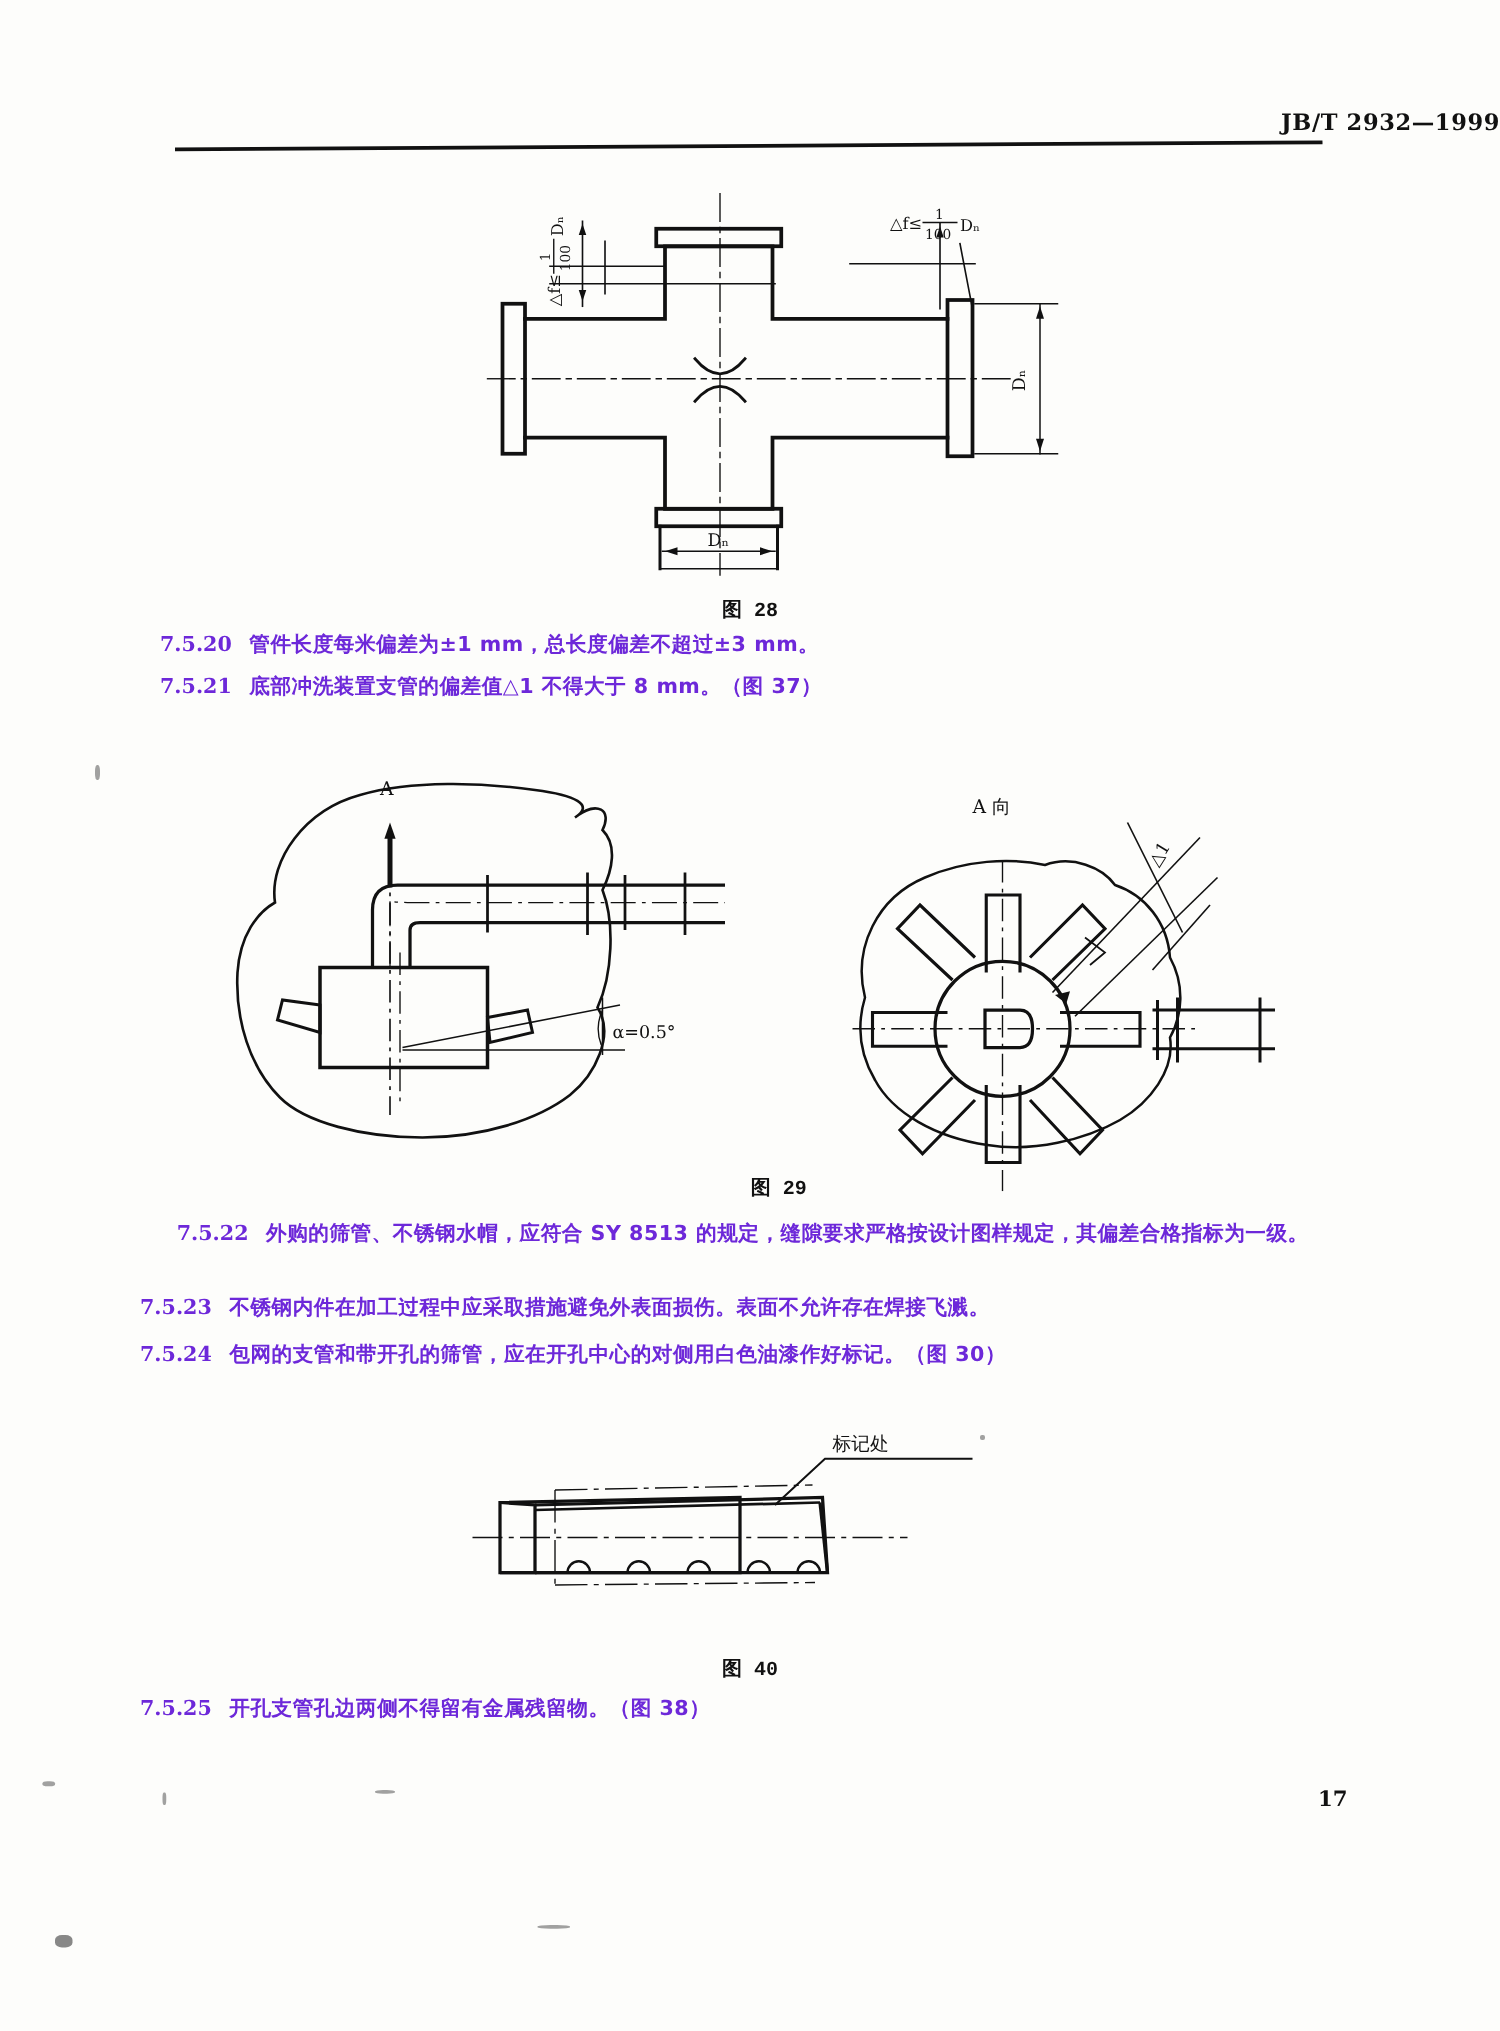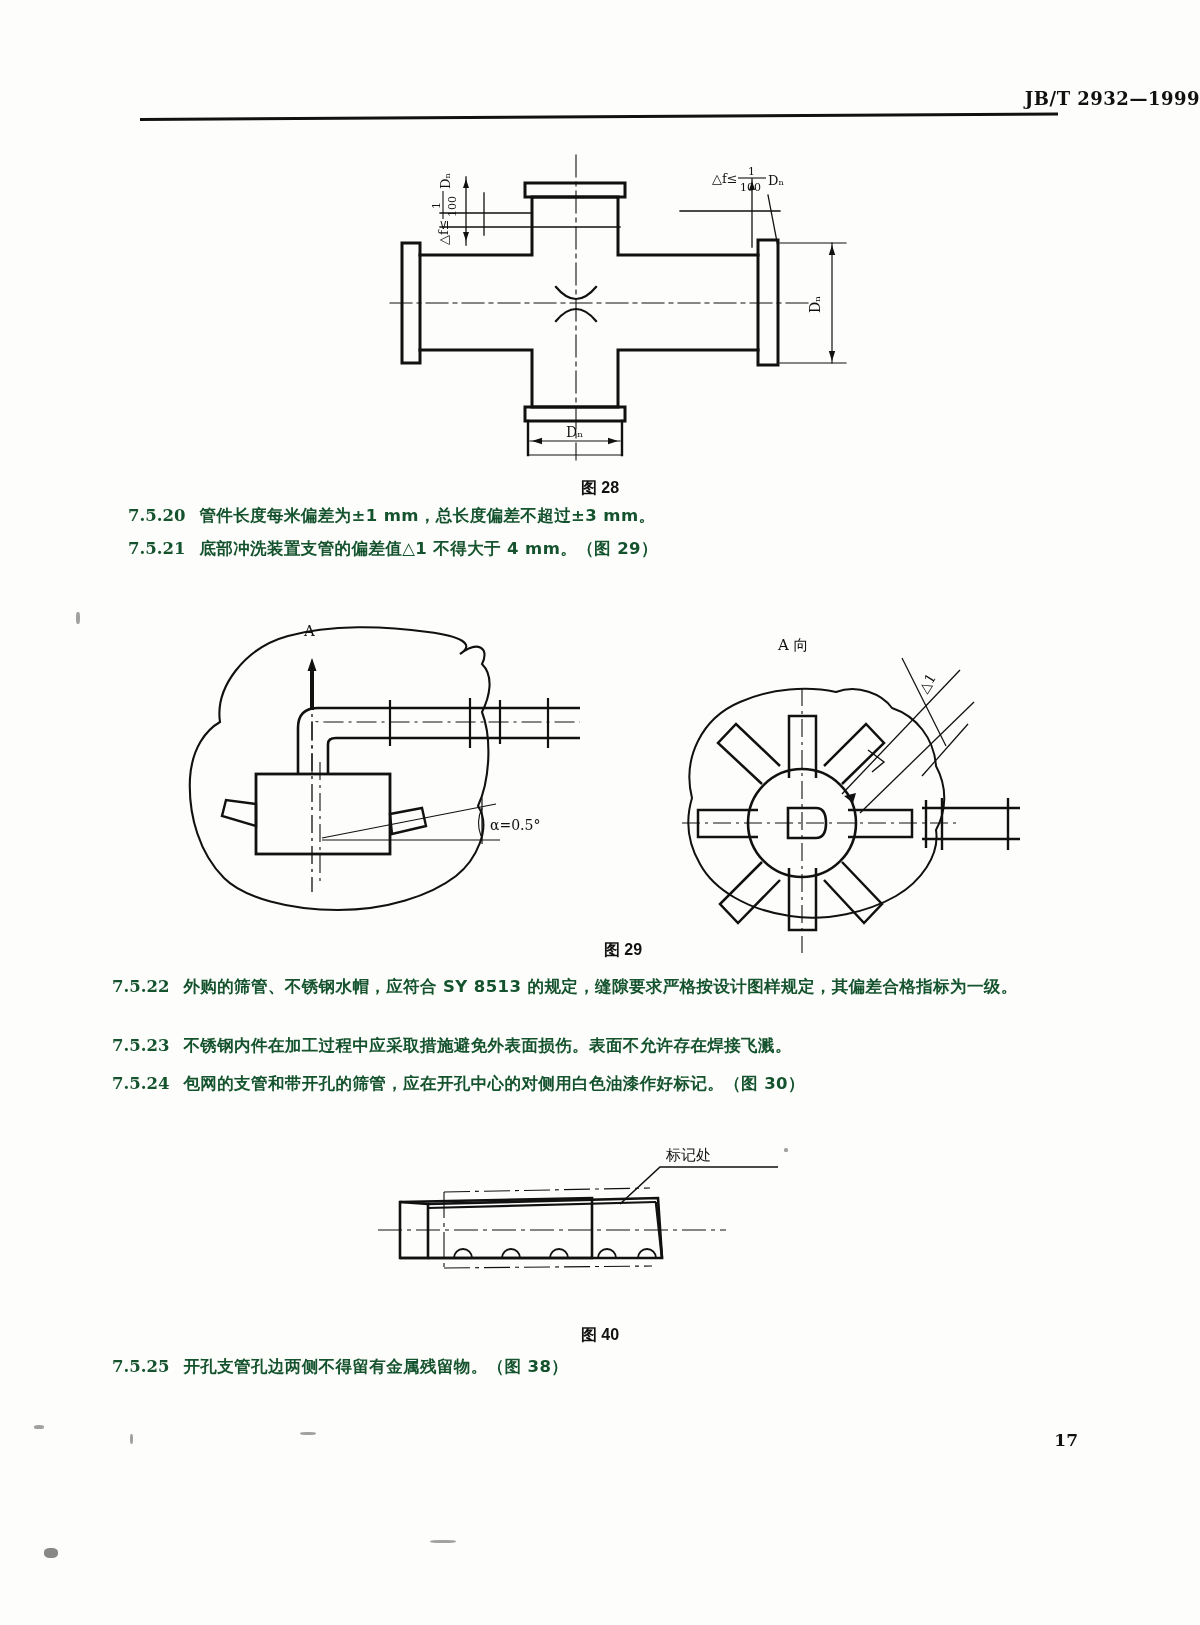--- a/index.html
+++ b/index.html
@@ -24,31 +24,32 @@
     position:absolute;left:140px;top:118px;width:918px;height:3px;
     background:#111;
     transform:rotate(-0.35deg);transform-origin:left center;
   }
 
   
   .para{
     position:absolute;
     font-family:"DejaVu Sans","Liberation Sans",sans-serif;
     font-size:16.5px;
-    color:#14532d;
+    color:#6d28d9;
     white-space:nowrap;
     letter-spacing:.4px;
+    text-align:right;
   }
   .para .num{font-weight:bold;font-family:"DejaVu Serif","Liberation Serif",serif;letter-spacing:0;}
   .para .txt{margin-left:14px;font-weight:600;}
   .para.wrap{white-space:normal;width:935px;line-height:30px;}
   .figcap{
     position:absolute;left:0;right:0;text-align:center;
     font-size:16px;font-weight:600;
-    font-family:Liberation Sans, sans-serif;
+    font-family:Liberation Mono, monospace;
   }
   .pageno{
     position:absolute;right:122px;top:1430px;
     font-family:"DejaVu Serif","Liberation Serif",serif;
     font-size:17px;font-weight:bold;
   }
 
   
   .speck{position:absolute;background:#555;border-radius:40%;opacity:.55;}
 
@@ -145,21 +146,21 @@
     </svg>
   </div>
 
   <div class="figcap" style="top:478px;">图 28</div>
 
   <div class="para" style="left:128px;top:505px;">
     <span class="num">7.5.20</span><span class="txt">管件长度每米偏差为±1 mm，总长度偏差不超过±3 mm。</span>
   </div>
 
   <div class="para" style="left:128px;top:538px;">
-    <span class="num">7.5.21</span><span class="txt">底部冲洗装置支管的偏差值△1 不得大于 4 mm。（图 29）</span>
+    <span class="num">7.5.21</span><span class="txt">底部冲洗装置支管的偏差值△1 不得大于 8 mm。（图 37）</span>
   </div>
 
   <div class="fig" style="left:160px;top:592px;width:420px;height:360px;">
     <svg width="420" height="360" viewBox="0 0 420 360">
       <g stroke="#111" fill="none">
 
         <path d="M60,130 C55,96 84,56 128,44 C170,32 226,34 268,40
                  C300,44 316,52 300,62 C318,48 330,56 322,72
                  C334,84 330,104 322,120 C332,146 330,188 318,214
                  C332,236 316,268 296,284 C270,304 226,318 178,318

